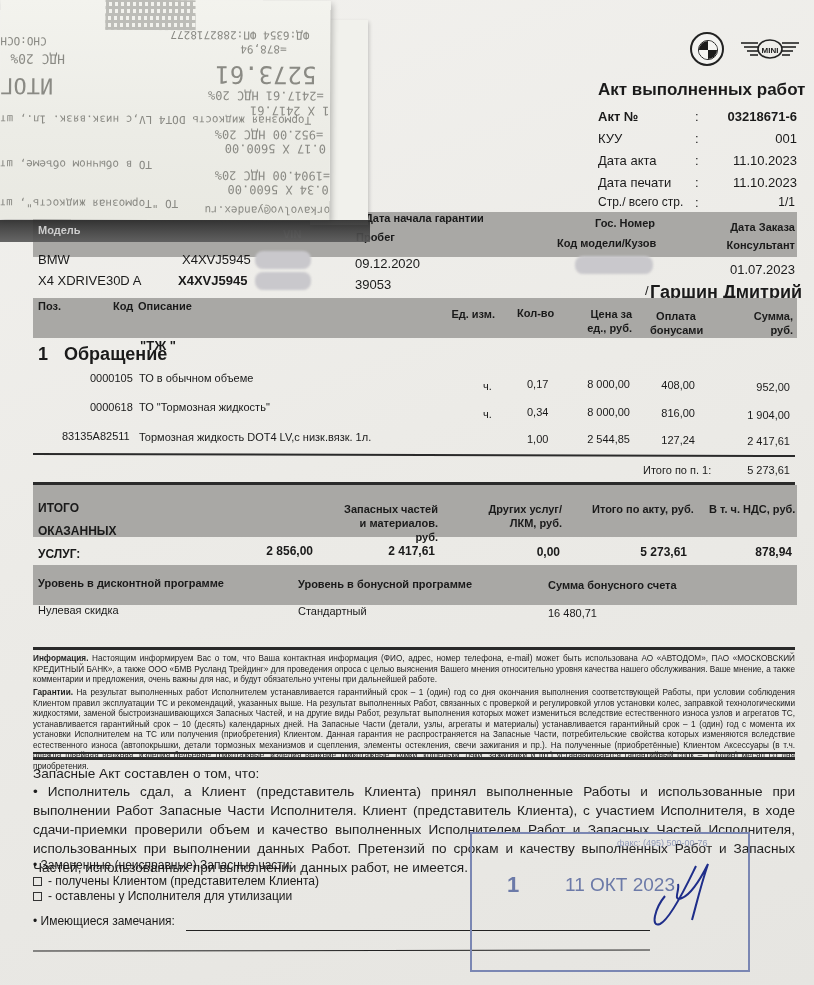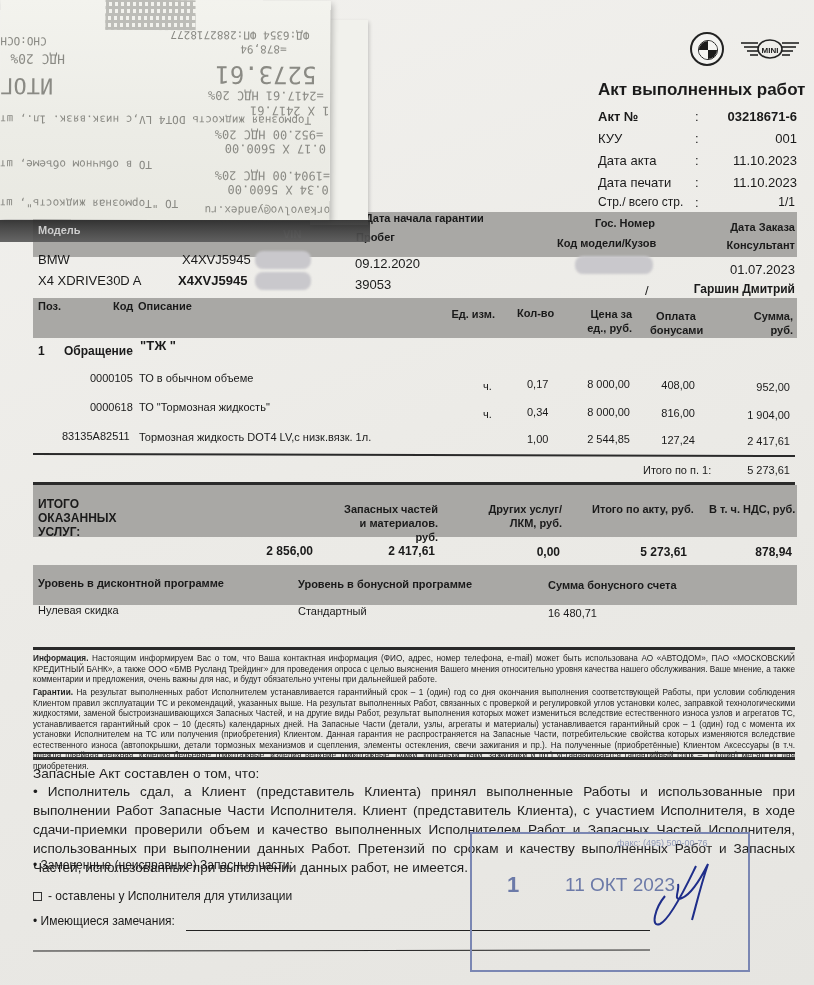--- a/index.html
+++ b/index.html
@@ -13,21 +13,21 @@
       position: absolute; left: 0; top: 0; width: 814px; height: 985px;
       background: linear-gradient(160deg, #f2f1ee 0%, #ecebe7 45%, #e6e5e1 100%);
     }
     .shade { background: #a9a8a5; }
     .abs { position: absolute; white-space: nowrap; }
     .b { font-weight: bold; }
     .r { text-align: right; }
     .s11 { font-size: 11px; }
     .s12 { font-size: 12px; }
     .s13 { font-size: 13px; }
-    .s14 { font-size: 12px; }
+    .s14 { font-size: 18px; }
 
     
     .bmw-logo { position:absolute; left:690px; top:32px; width:34px; height:34px; border-radius:50%; border:2px solid #222; box-sizing:border-box; background:#f3f3f1; }
     .bmw-inner { position:absolute; left:6px; top:6px; width:18px; height:18px; border-radius:50%; overflow:hidden; border:1px solid #222; }
     .q { position:absolute; width:9px; height:9px; }
     .mini-logo { position:absolute; left:740px; top:38px; width:60px; height:22px; }
 
     
     .receipt {
       position:absolute; left:0; top:0; width:330px; height:220px;
@@ -173,21 +173,21 @@
     <div class="abs s11 r" style="left:720px;top:435px;width:70px;">2 417,61</div>
   </div>
 
   <div class="hr" style="top:454px;transform:rotate(0.15deg);"></div>
 
   <div class="abs s11" style="left:643px;top:464px;">Итого по п. 1:</div>
   <div class="abs s11 r" style="left:720px;top:464px;width:70px;">5 273,61</div>
 
   <div class="hr" style="top:482px;height:3px;"></div>
   <div class="shade abs" style="left:33px;top:485px;width:764px;height:52px;"></div>
-  <div class="abs s12 b" style="left:38px;top:497px;width:115px;white-space:normal;line-height:14px;">ИТОГО ОКАЗАННЫХ УСЛУГ:</div>
+  <div class="abs s12 b" style="left:38px;top:497px;width:115px;white-space:normal;line-height:23px;">ИТОГО ОКАЗАННЫХ УСЛУГ:</div>
   <div class="abs s11 b r" style="left:335px;top:502px;width:103px;white-space:normal;line-height:14px;">Запасных частей и материалов. руб.</div>
   <div class="abs s11 b r" style="left:462px;top:502px;width:100px;white-space:normal;line-height:14px;">Других услуг/ЛКМ, руб.</div>
   <div class="abs s11 b" style="left:592px;top:503px;">Итого по акту, руб.</div>
   <div class="abs s11 b" style="left:709px;top:503px;">В т. ч. НДС, руб.</div>
 
   <div class="abs s12 b r" style="left:230px;top:544px;width:83px;">2 856,00</div>
   <div class="abs s12 b r" style="left:355px;top:544px;width:80px;">2 417,61</div>
   <div class="abs s12 b r" style="left:490px;top:545px;width:70px;">0,00</div>
   <div class="abs s12 b r" style="left:610px;top:545px;width:77px;">5 273,61</div>
   <div class="abs s12 b r" style="left:720px;top:545px;width:72px;">878,94</div>
@@ -211,20 +211,23 @@
     <span>На результат выполненных работ Исполнителем устанавливается гарантийный срок – 1 (один) год со дня окончания выполнения соответствующей Работы, при условии соблюдения Клиентом правил эксплуатации ТС и рекомендаций, указанных выше. На результат выполненных Работ, связанных с проверкой и регулировкой углов установки колес, заправкой технологическими жидкостями, заменой быстроизнашивающихся Запасных Частей, и на другие виды Работ, результат выполнения которых может измениться вследствие естественного износа узлов и агрегатов ТС, устанавливается гарантийный срок – 10 (десять) календарных дней. На Запасные Части (детали, узлы, агрегаты и материалы) устанавливается гарантийный срок – 1 (один) год с момента их установки Исполнителем на ТС или получения (приобретения) Клиентом. Данная гарантия не распространяется на Запасные Части, потребительские свойства которых изменяются вследствие естественного износа (автопокрышки, детали тормозных механизмов и сцепления, элементы остекления, свечи зажигания и пр.). На полученные (приобретённые) Клиентом Аксессуары (в т.ч. одежда швейная верхняя, изделия бельевые трикотажные, изделия верхние трикотажные, сумки, кошельки, очки, зажигалки и пр.) устанавливается гарантийный срок – 1 (один) месяц со дня приобретения.</span>
   </div>
 
   <div class="hr" style="top:752px;height:2px;"></div>
   <div class="hr" style="top:757px;height:3px;"></div>
 
   <div class="body-text" style="top:764px;">Запасные Акт составлен о том, что:</div>
   <div class="body-text" style="top:782px;">• Исполнитель сдал, а Клиент (представитель Клиента) принял выполненные Работы и использованные при выполнении Работ Запасные Части Исполнителя. Клиент (представитель Клиента), с участием Исполнителя, в ходе сдачи-приемки проверили объем и качество выполненных Исполнителем Работ и Запасных Частей Исполнителя, использованных при выполнении данных Работ. Претензий по срокам и качеству выполненных Работ и Запасных Частей, использованных при выполнении данных работ, не имеется.</div>
 
   <div class="abs s12" style="left:33px;top:858px;">• Замененные (неисправные) Запасные части:</div>
+  <div class="abs s12" style="left:33px;top:874px;">
+    <span class="cb"></span><span>- получены Клиентом (представителем Клиента)</span>
+  </div>
   <div class="abs s12" style="left:33px;top:889px;">
     <span class="cb"></span><span>- оставлены у Исполнителя для утилизации</span>
   </div>
   <div class="abs s12" style="left:33px;top:914px;">• Имеющиеся замечания:</div>
   <div class="abs" style="left:186px;top:930px;width:464px;height:1px;background:#222;"></div>
   <div class="abs" style="left:33px;top:950px;width:617px;height:1px;background:#222;transform:rotate(-0.1deg);"></div>
 
   <div class="stamp">
     <div class="stamp-text" style="left:145px;top:4px;font-size:9px;opacity:0.7;">факс: (495) 500-00-76</div>
     <div class="stamp-text b" style="left:35px;top:38px;font-size:22px;">1</div>

